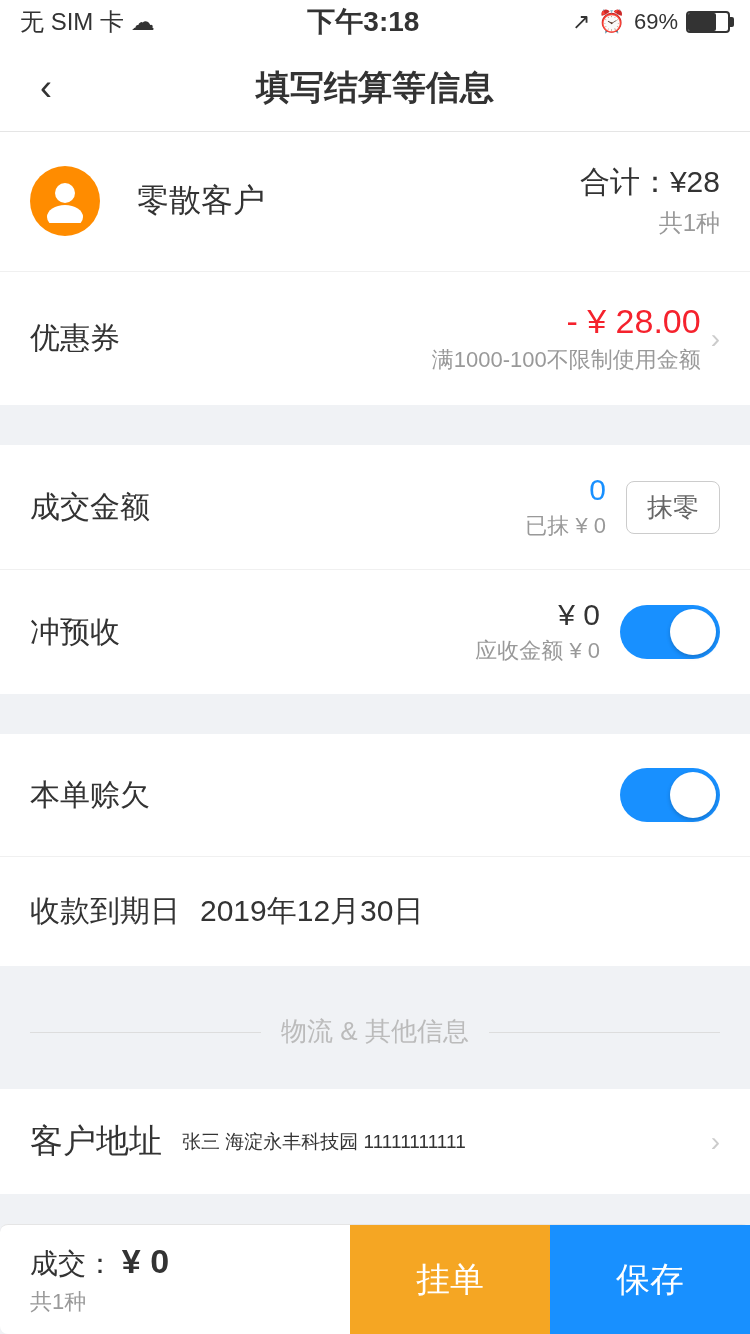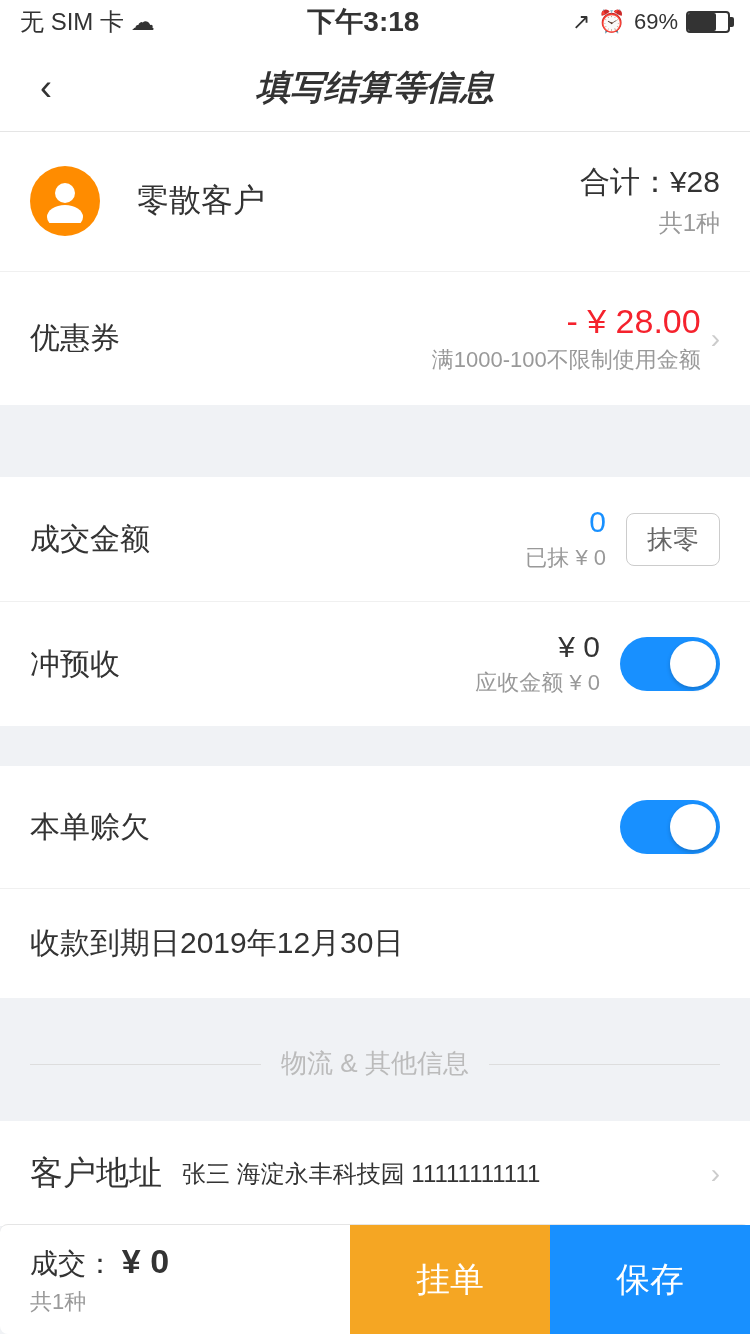--- a/index.html
+++ b/index.html
@@ -57,21 +57,20 @@
       cursor: pointer;
       padding: 10px;
     }
     .nav-title {
       position: absolute;
       left: 50%;
       transform: translateX(-50%);
       font-size: 34px;
       font-weight: 600;
       color: #333;
-      font-style: italic;
     }
 
     
     .content {
       padding-bottom: 120px;
     }
 
     
     .card {
       background: #fff;
@@ -125,21 +124,20 @@
     
     .section-divider {
       height: 20px;
       background: #f0f2f5;
     }
 
     
     .transaction-section {
       background: #fff;
       margin-bottom: 20px;
-      margin-top: 32px;
     }
     .row {
       padding: 28px 30px;
       display: flex;
       align-items: center;
       justify-content: space-between;
       border-bottom: 1px solid #f0f0f0;
     }
     .row:last-child { border-bottom: none; }
     .row-label { font-size: 30px; color: #333; }
@@ -185,20 +183,21 @@
       padding: 34px 30px;
       display: flex;
       align-items: center;
       justify-content: space-between;
       border-bottom: 1px solid #f0f0f0;
     }
     .date-row {
       padding: 34px 30px;
       display: flex;
       align-items: center;
+      gap: 20px;
     }
     .date-label { font-size: 30px; color: #333; }
     .date-value { font-size: 30px; color: #333; }
 
     
     .logistics-header {
       background: #f0f2f5;
       padding: 20px 30px;
       text-align: center;
       position: relative;
@@ -227,21 +226,21 @@
       margin-bottom: 20px;
     }
     .address-row {
       padding: 30px;
       display: flex;
       align-items: center;
       justify-content: space-between;
     }
     .address-left { display: flex; align-items: center; gap: 20px; }
     .address-label { font-size: 33px; color: #333; white-space: nowrap; }
-    .address-value { font-size: 24px; color: #333; }
+    .address-value { font-size: 19px; color: #333; }
 
     
     .bottom-bar {
       position: fixed;
       bottom: 0;
       width: 750px;
       height: 110px;
       background: #fff;
       display: flex;
       align-items: center;

